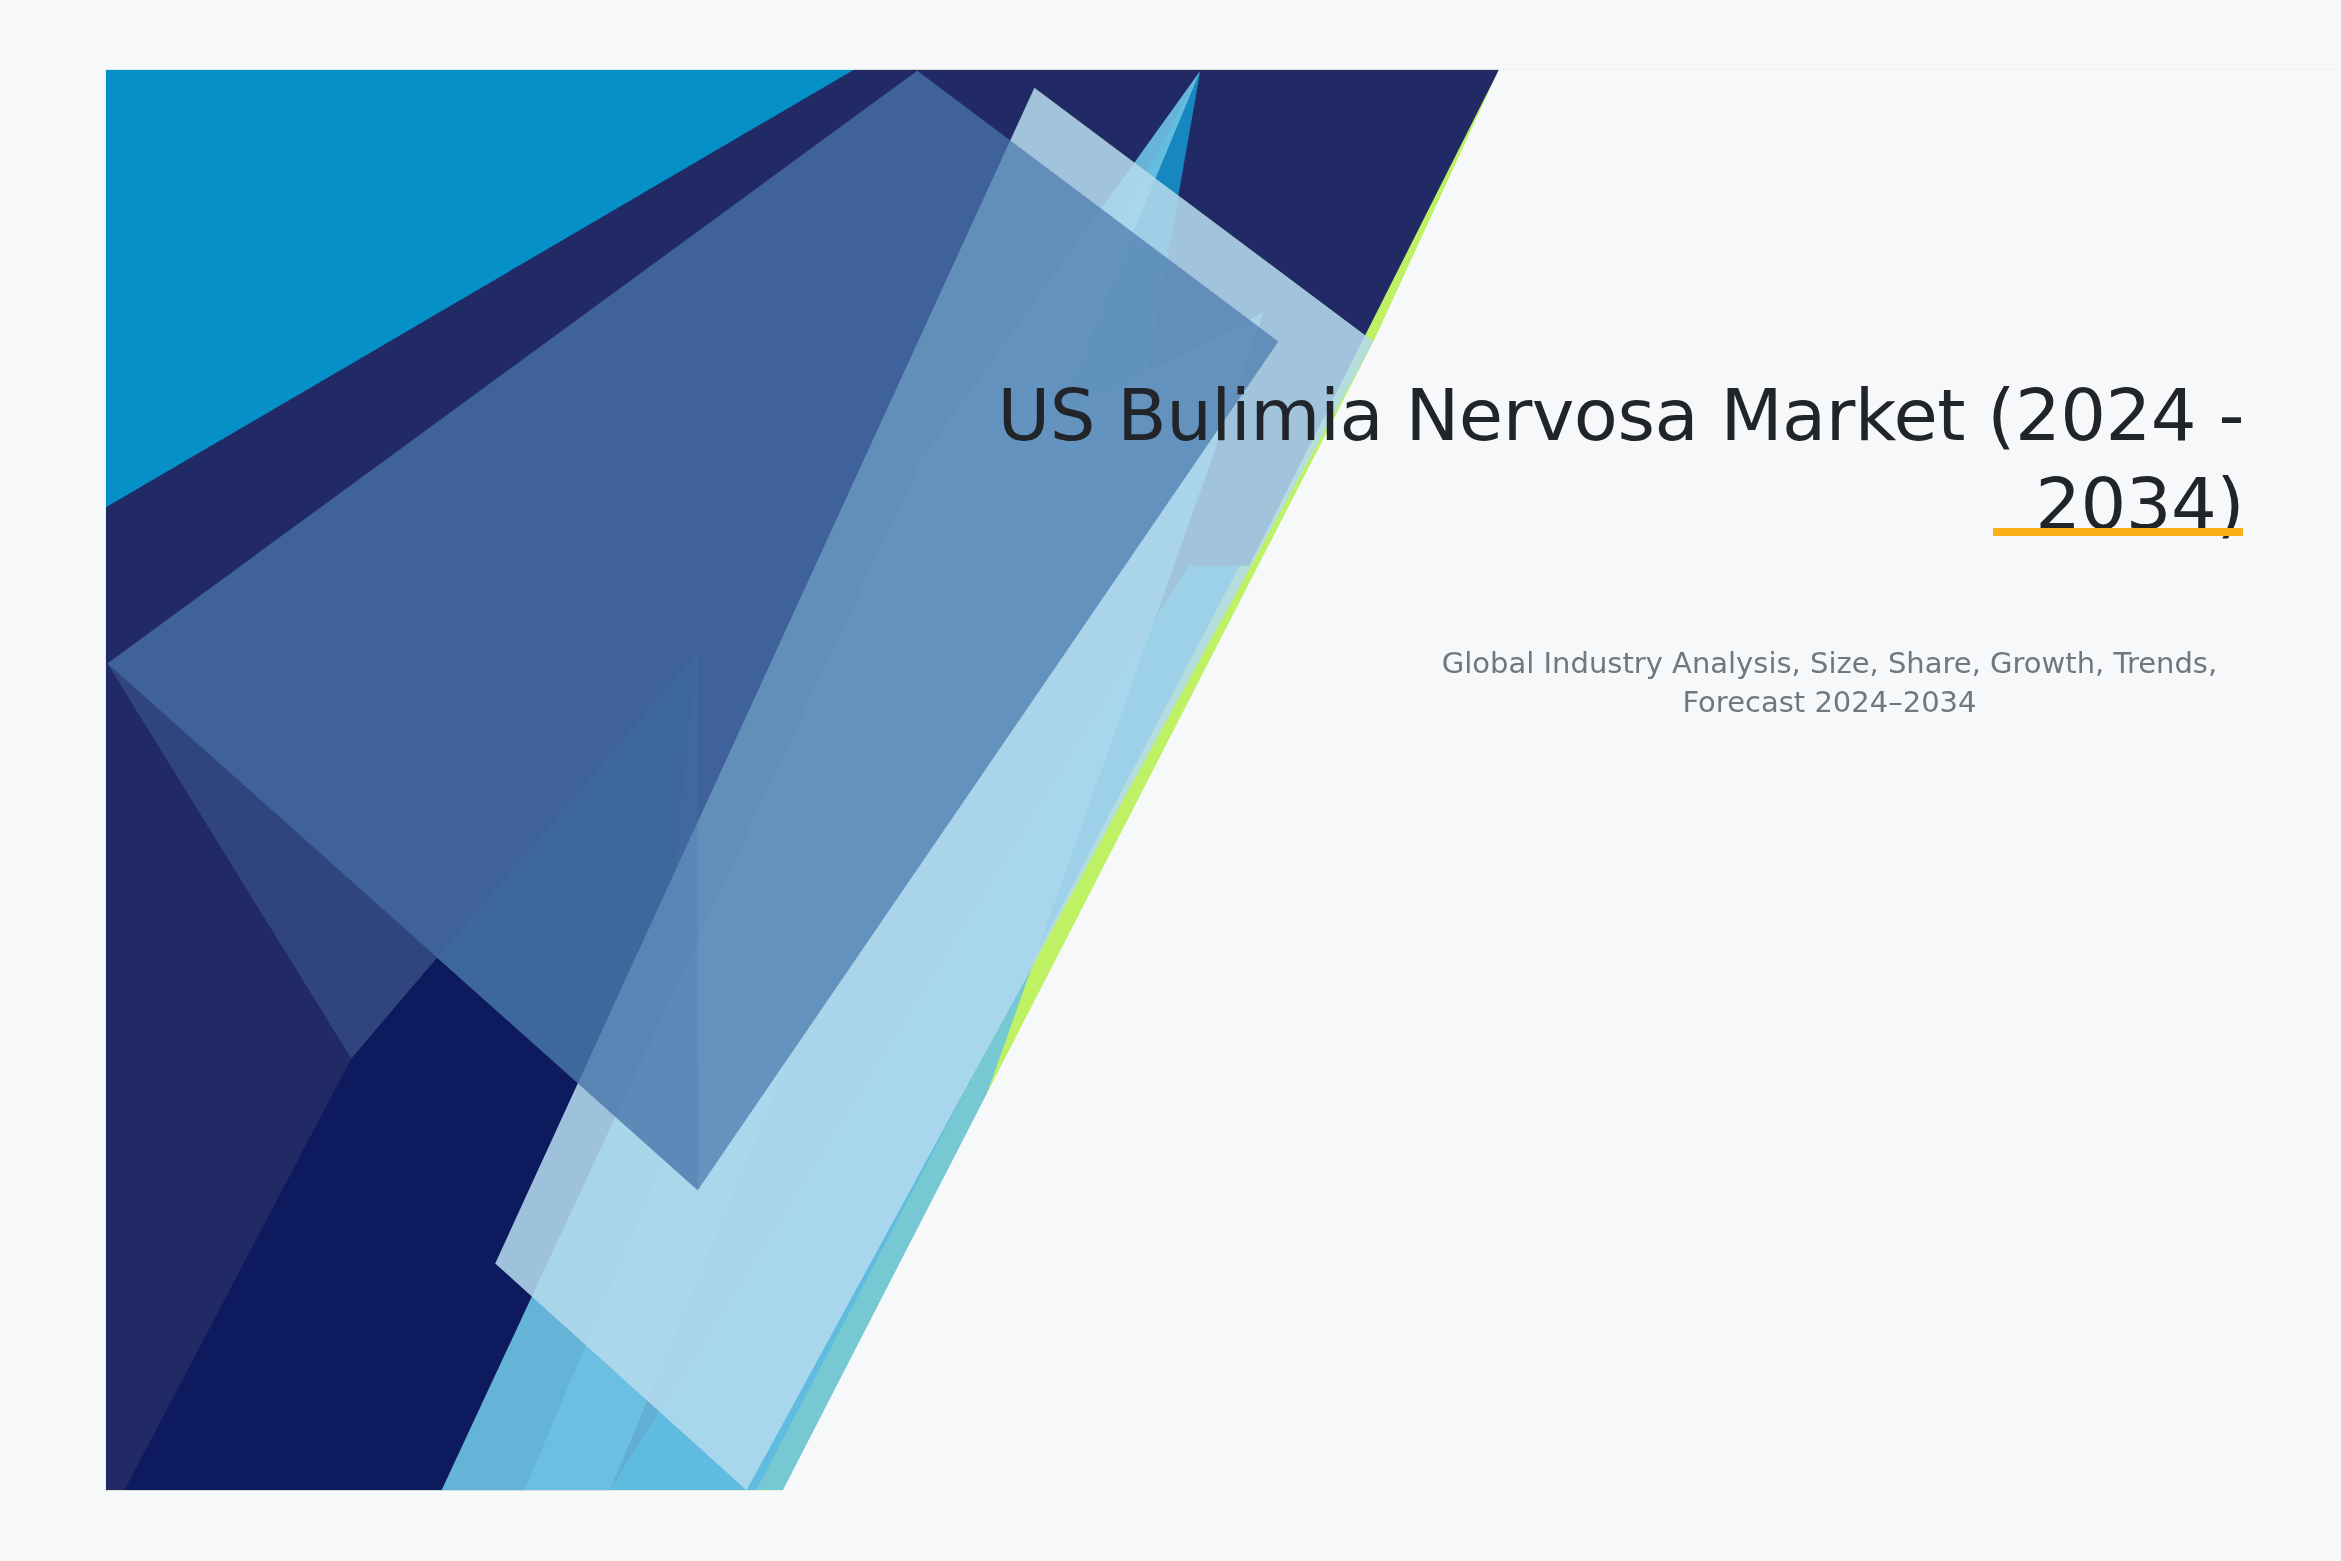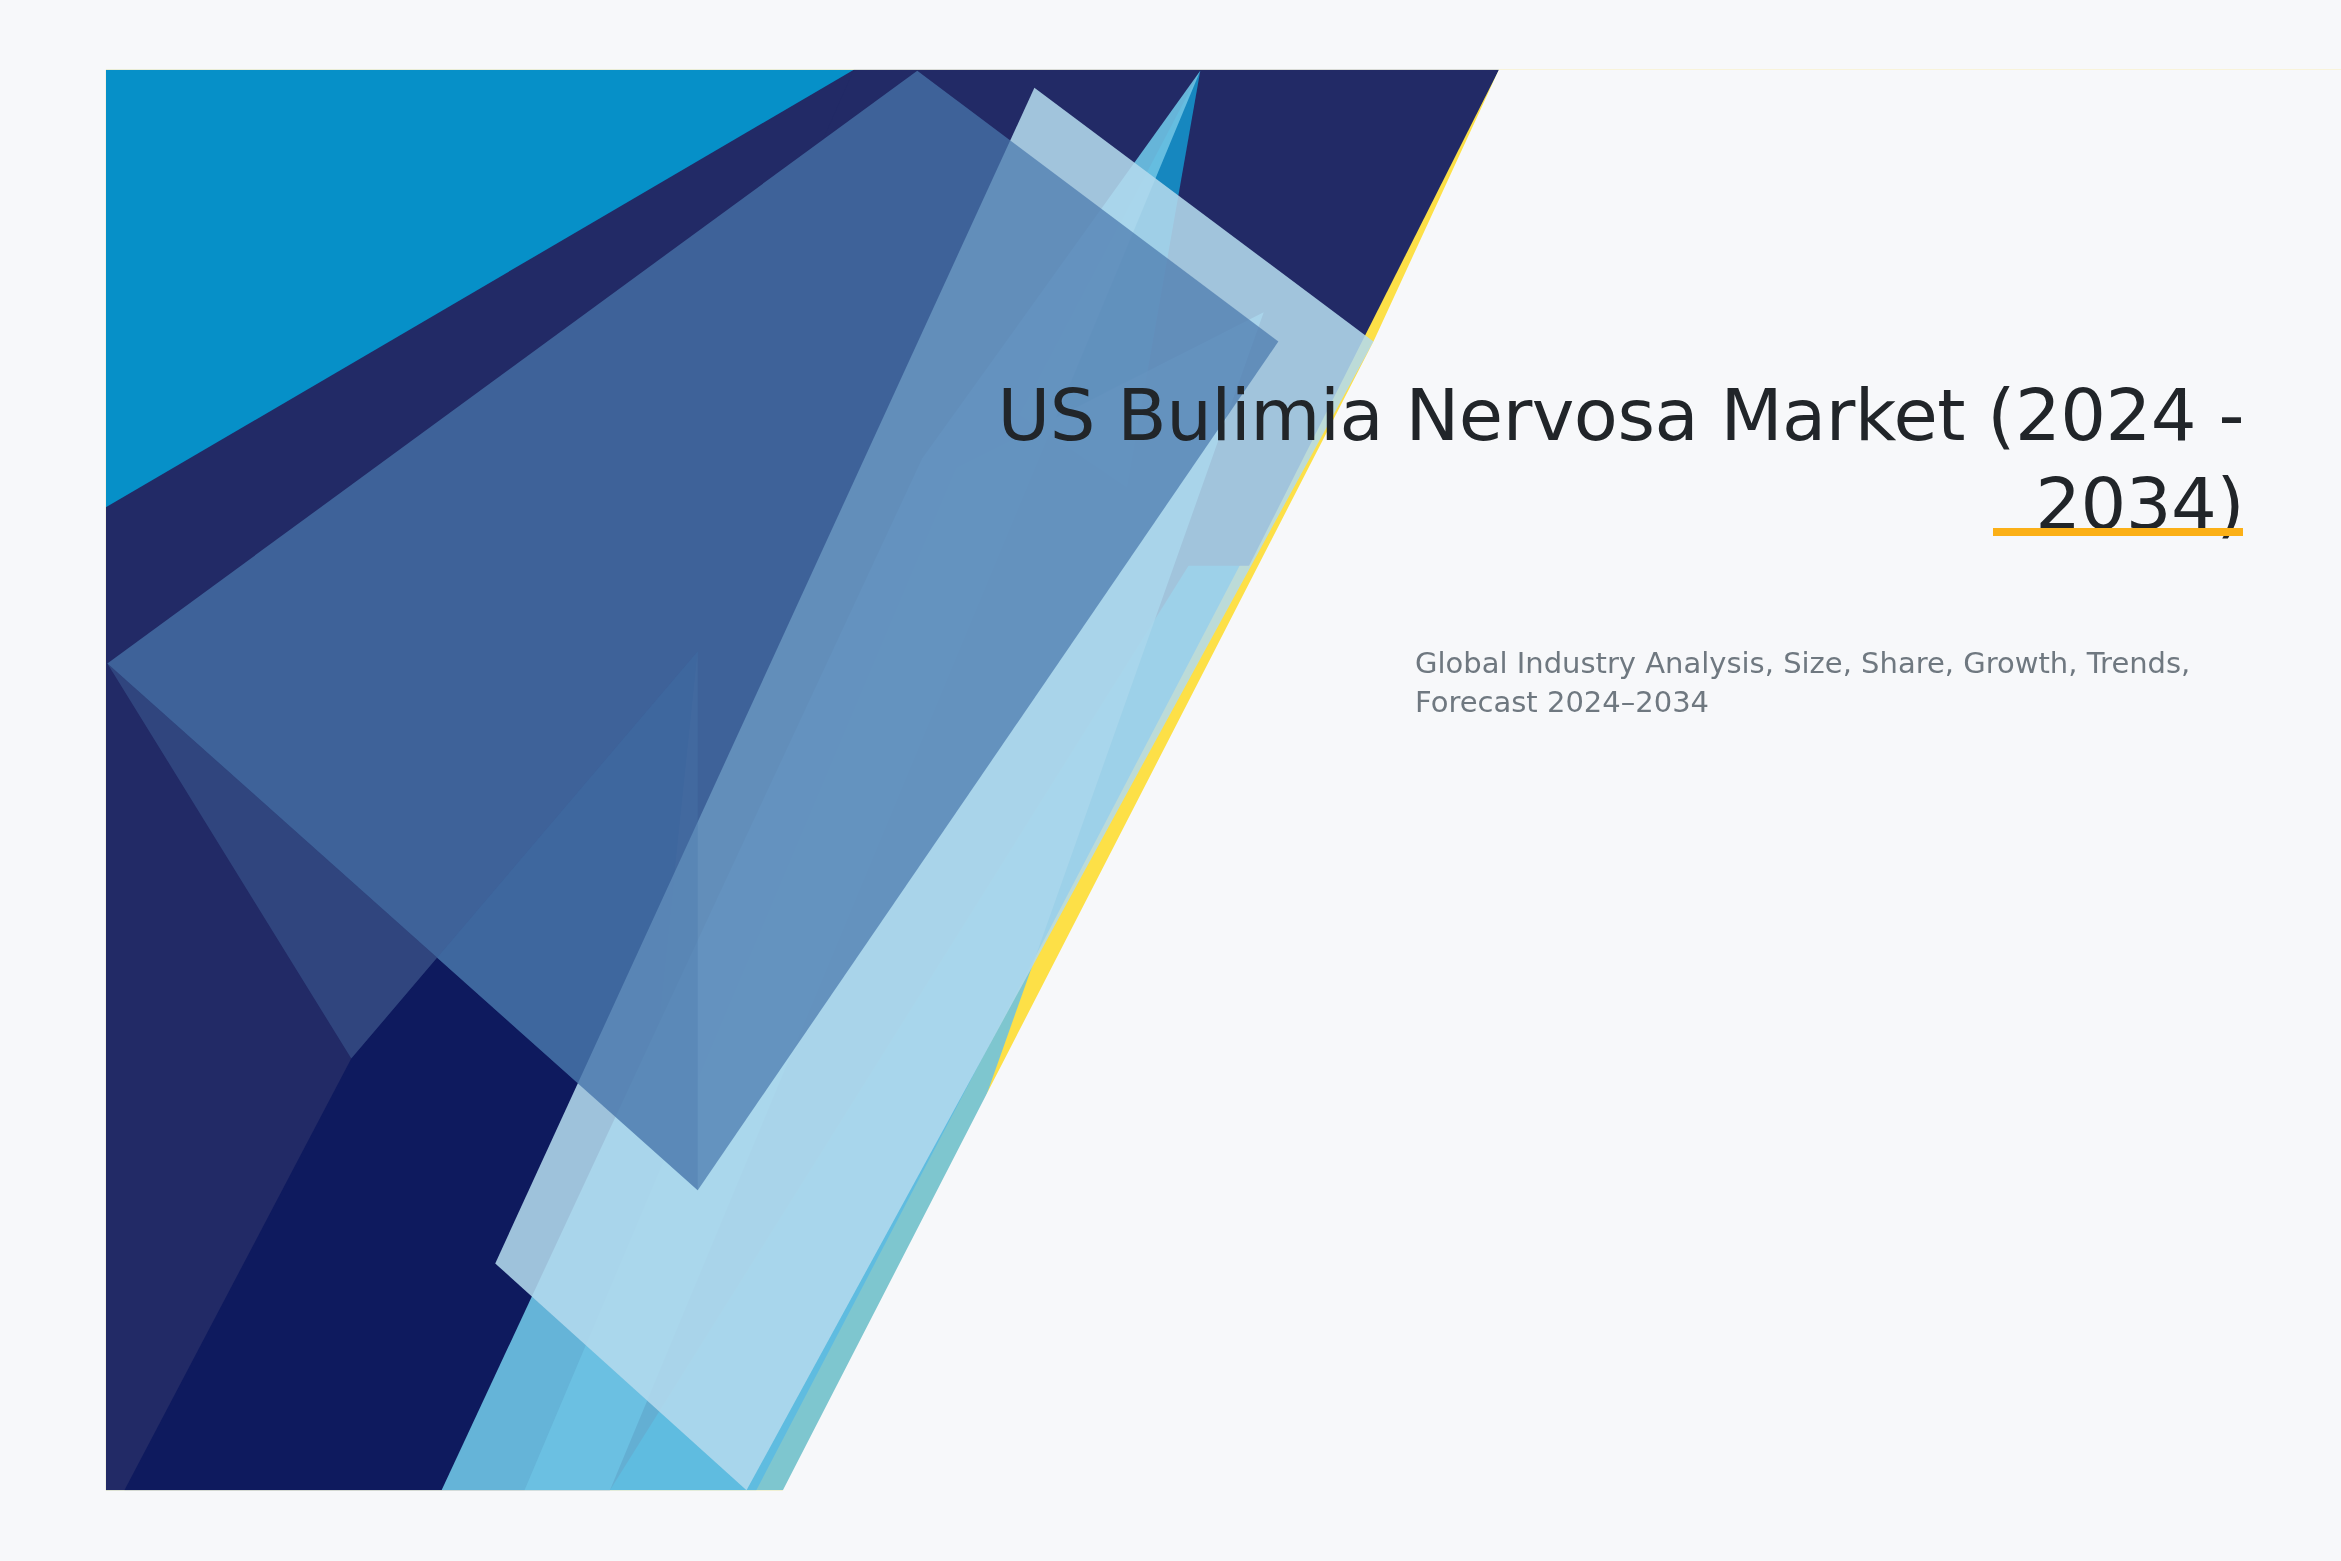--- a/index.html
+++ b/index.html
@@ -10,21 +10,21 @@
     overflow: hidden;
   }
   body {
     background: #f7f8fa;
     font-family: "DejaVu Sans", sans-serif;
   }
   #slide {
     position: relative;
     width: 2342px;
     height: 1561px;
-    background: #fde047;
+    background: #bef264;
     overflow: hidden;
   }
   #artwork {
     position: absolute;
     left: 0;
     top: 0;
     width: 2342px;
     height: 1561px;
   }
   #text-block {
@@ -50,21 +50,21 @@
     top: 528px;
     width: 250px;
     height: 8.3px;
     background: #fbb017;
   }
   #subtitle {
     position: absolute;
     left: 1415px;
     top: 644px;
     width: 829px;
-    text-align: left;
+    text-align: center;
     font-family: "DejaVu Sans", sans-serif;
     font-size: 29px;
     font-weight: 400;
     line-height: 1.34;
     color: #6f7880;
     margin: 0;
   }
 </style>
 </head>
 <body>

